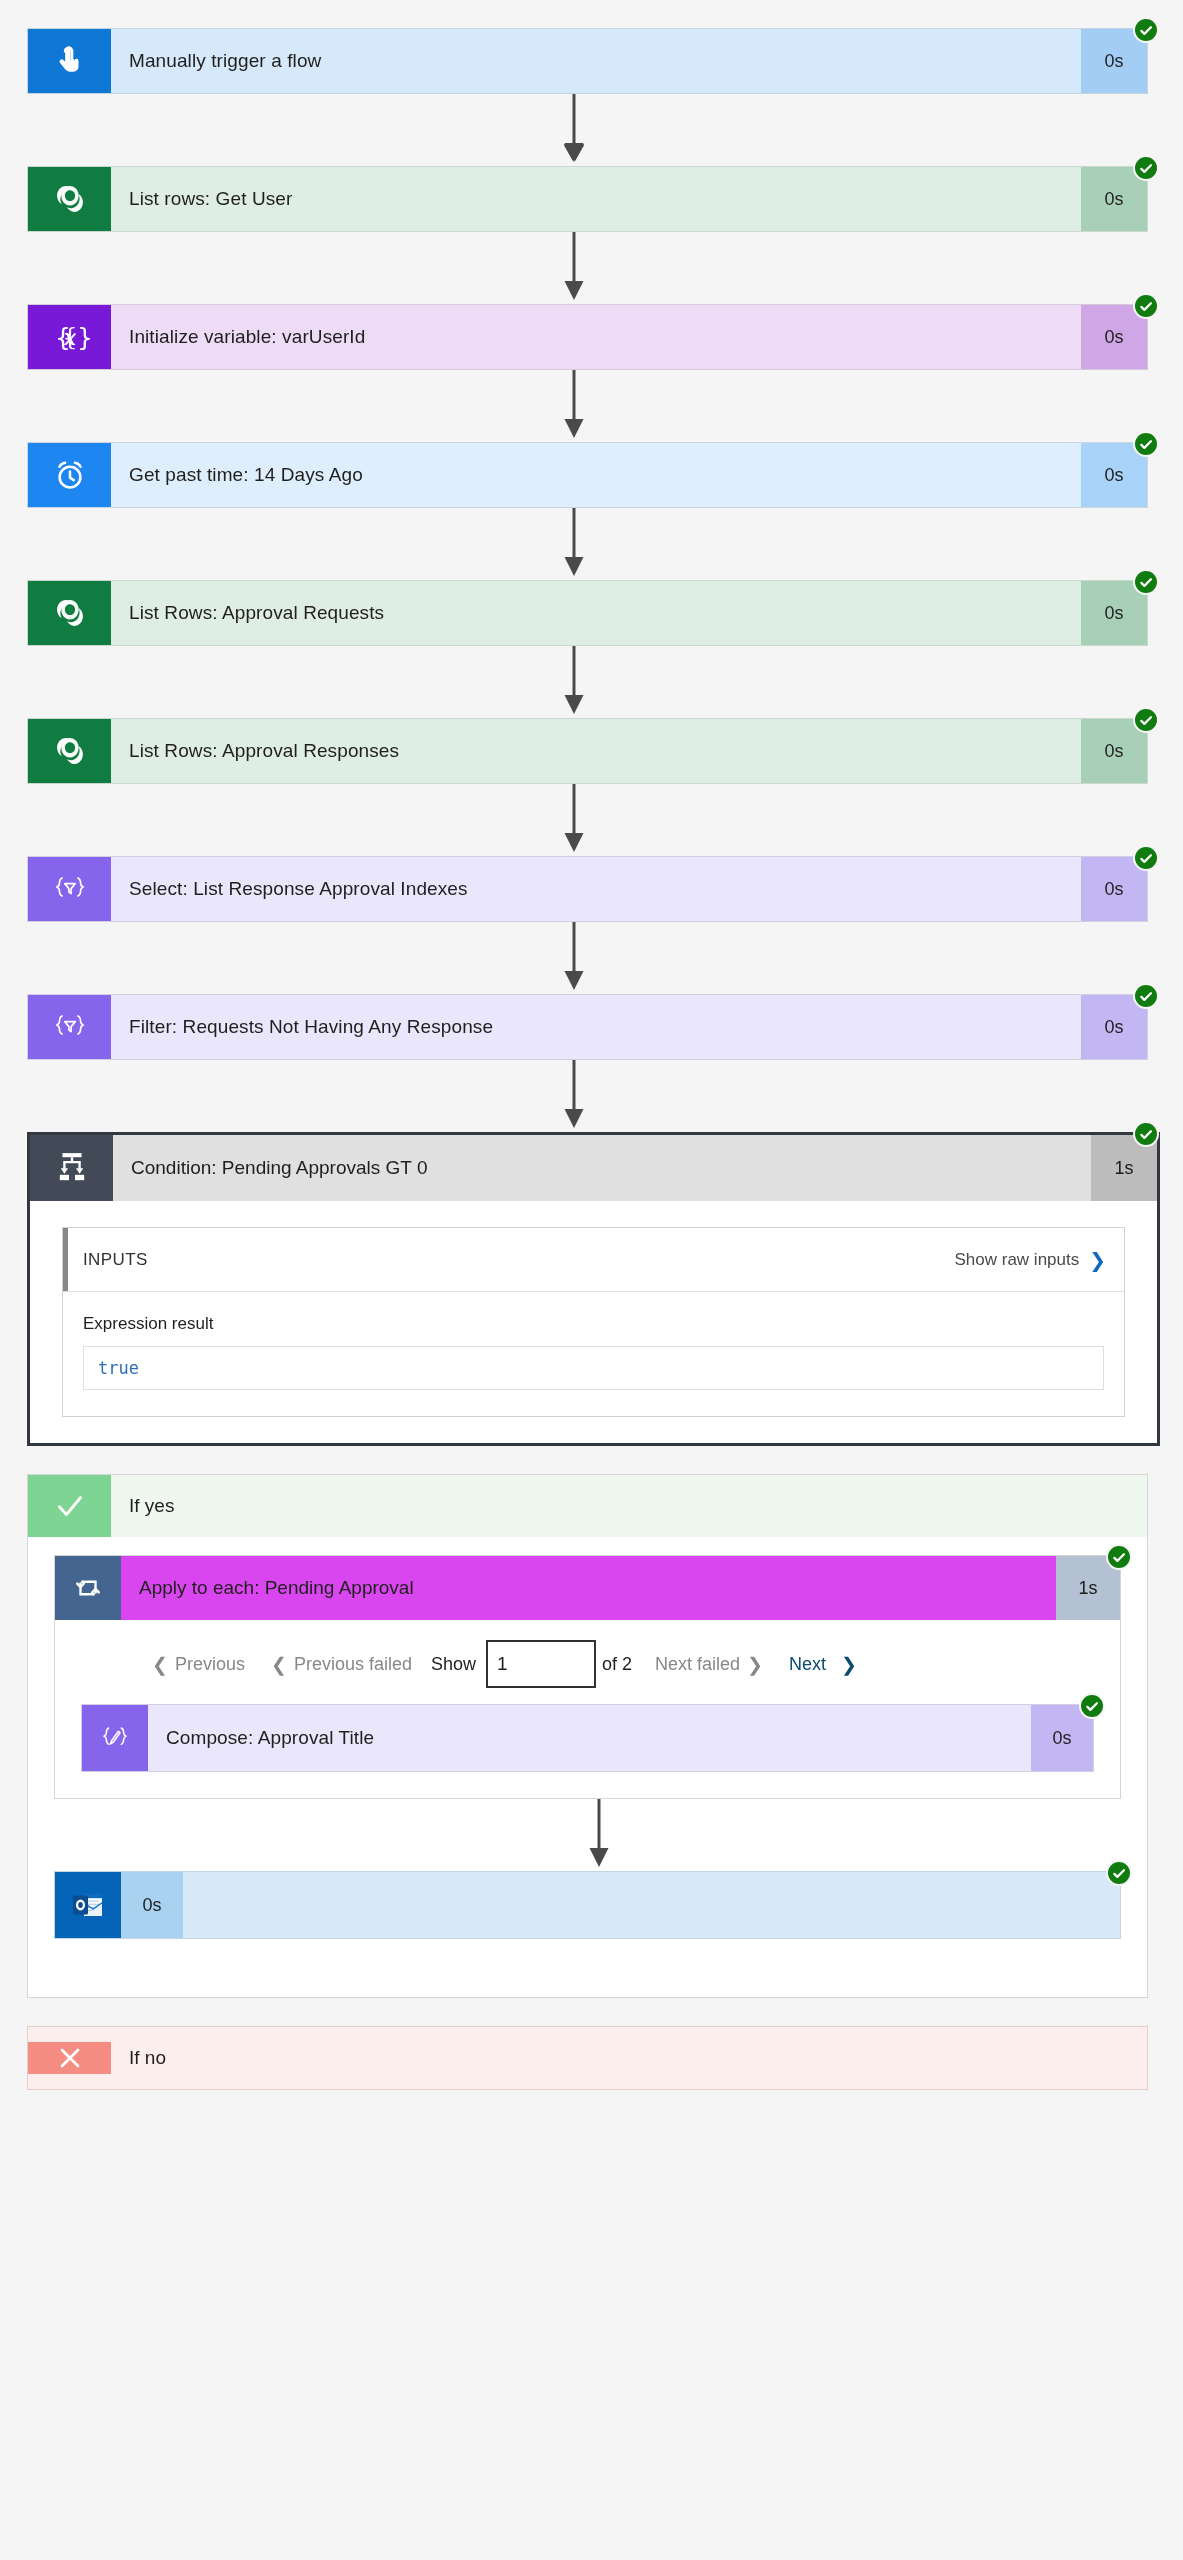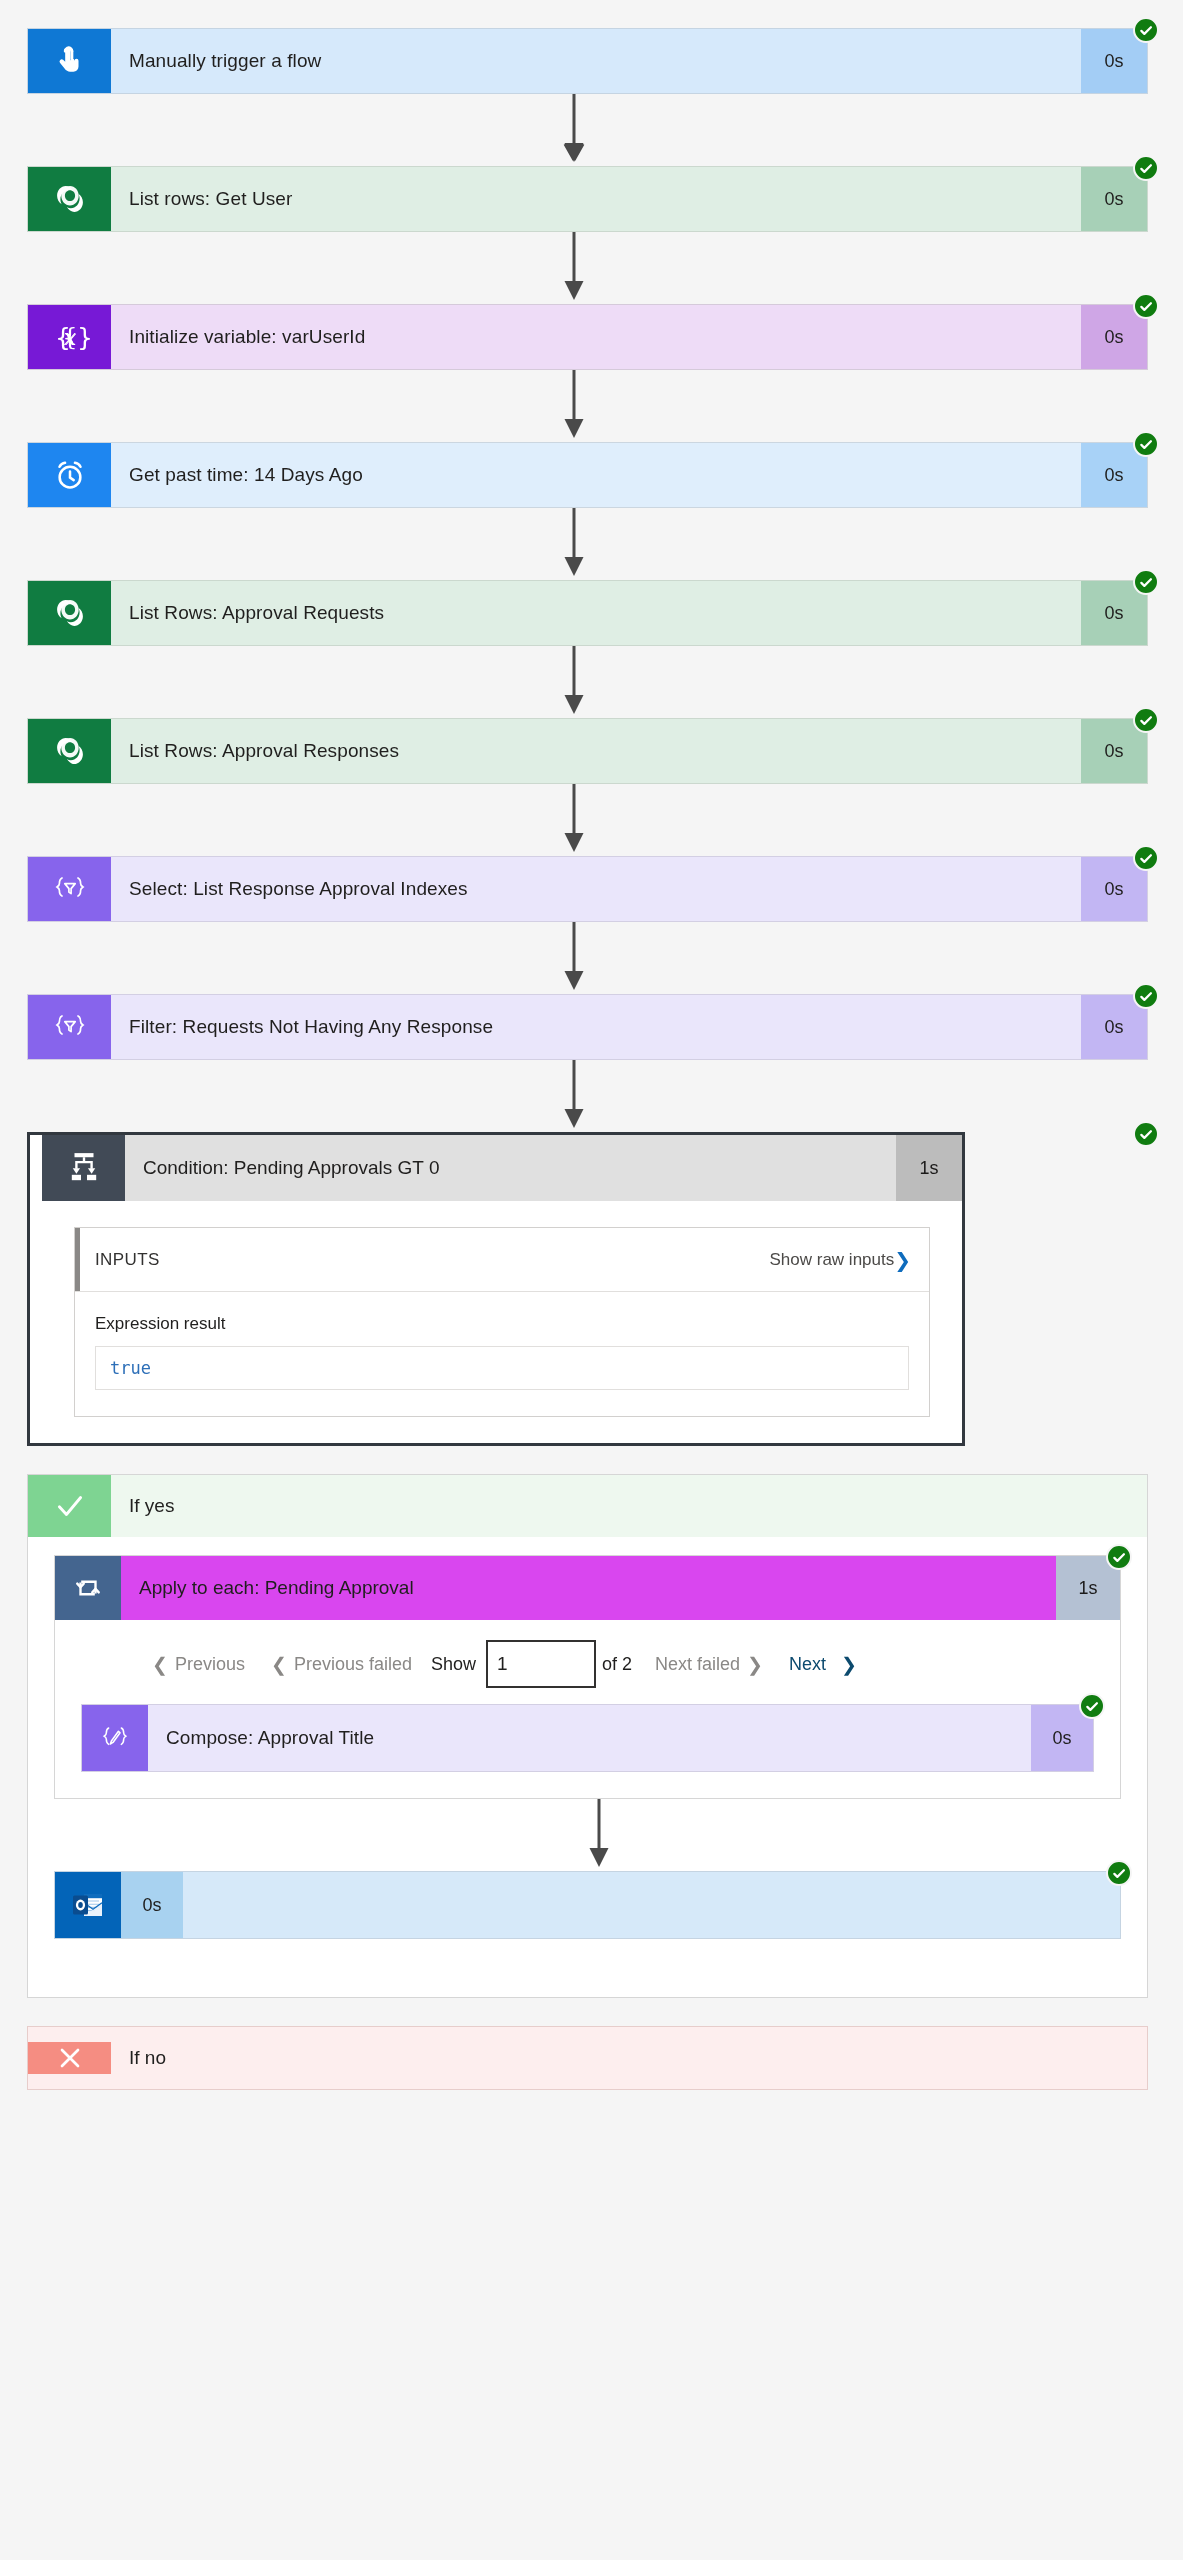--- a/index.html
+++ b/index.html
@@ -113,25 +113,24 @@
     left: 559px;
     top: 0;
     width: 30px;
     height: 72px;
   }
   .connector.inner .arrow { left: 530px; }
 
   
   .condition-block {
     position: relative;
-    width: 938px;
+    width: 1133px;
     margin-left: 27px;
     border: 3px solid #32383f;
     background: #fff;
-    padding-left: 12px;
   }
   .condition-head {
     display: flex;
     align-items: stretch;
     height: 66px;
     background: #e0e0e0;
   }
   .condition-head .icon-box {
     width: 83px; min-width:83px;
     background:#414a56;
@@ -154,21 +153,21 @@
     border-bottom:1px solid #e1dfdd;
     position:relative;
   }
   .inputs-header::before {
     content:""; position:absolute; left:0; top:0; bottom:0; width:5px; background:#8a8886;
   }
   .inputs-label {
     padding-left:20px; font-size:17px; letter-spacing:.4px; color:#323130;
   }
   .show-raw {
-    display:flex; align-items:center; 
+    display:flex; align-items:center; gap:10px;
     font-size:17px; color:#4c4a48; cursor:pointer;
   }
   .show-raw .chev { color:#0f6cbd; font-weight:bold; font-size:20px; }
   .inputs-content { padding: 22px 20px 26px 20px; }
   .field-label { font-size:17px; color:#201f1e; margin-bottom:12px; }
   .field-value {
     border:1px solid #e1dfdd;
     background:#fff;
     padding:11px 14px;
     font-family:"DejaVu Sans Mono","Liberation Mono",monospace;

